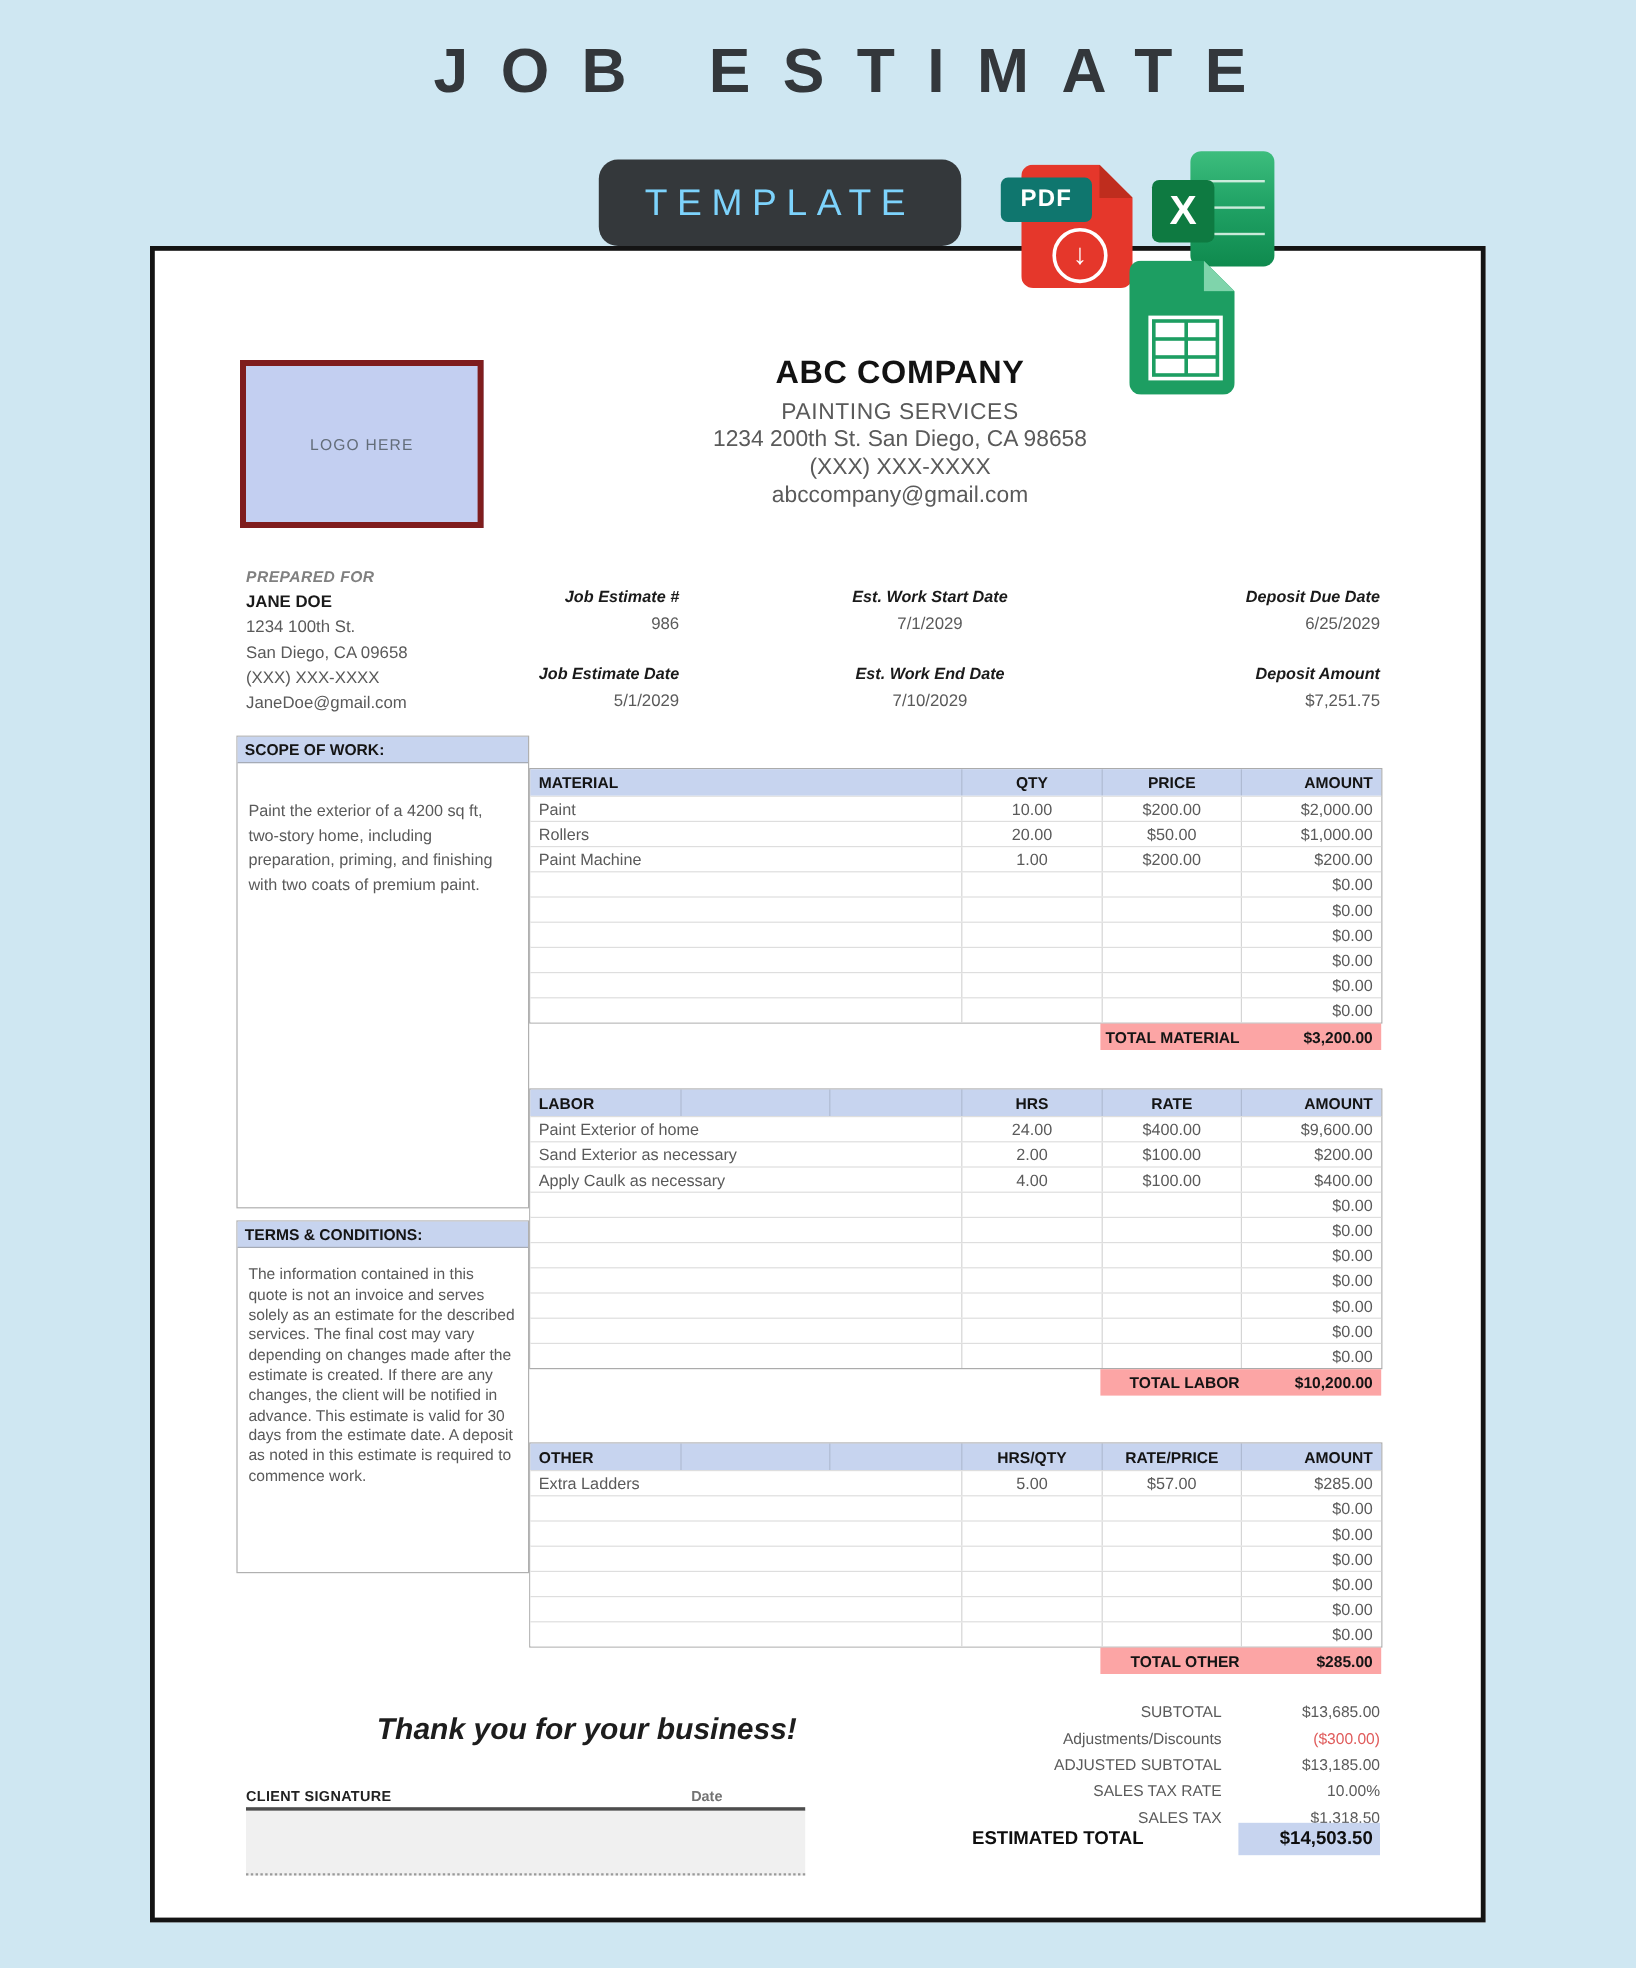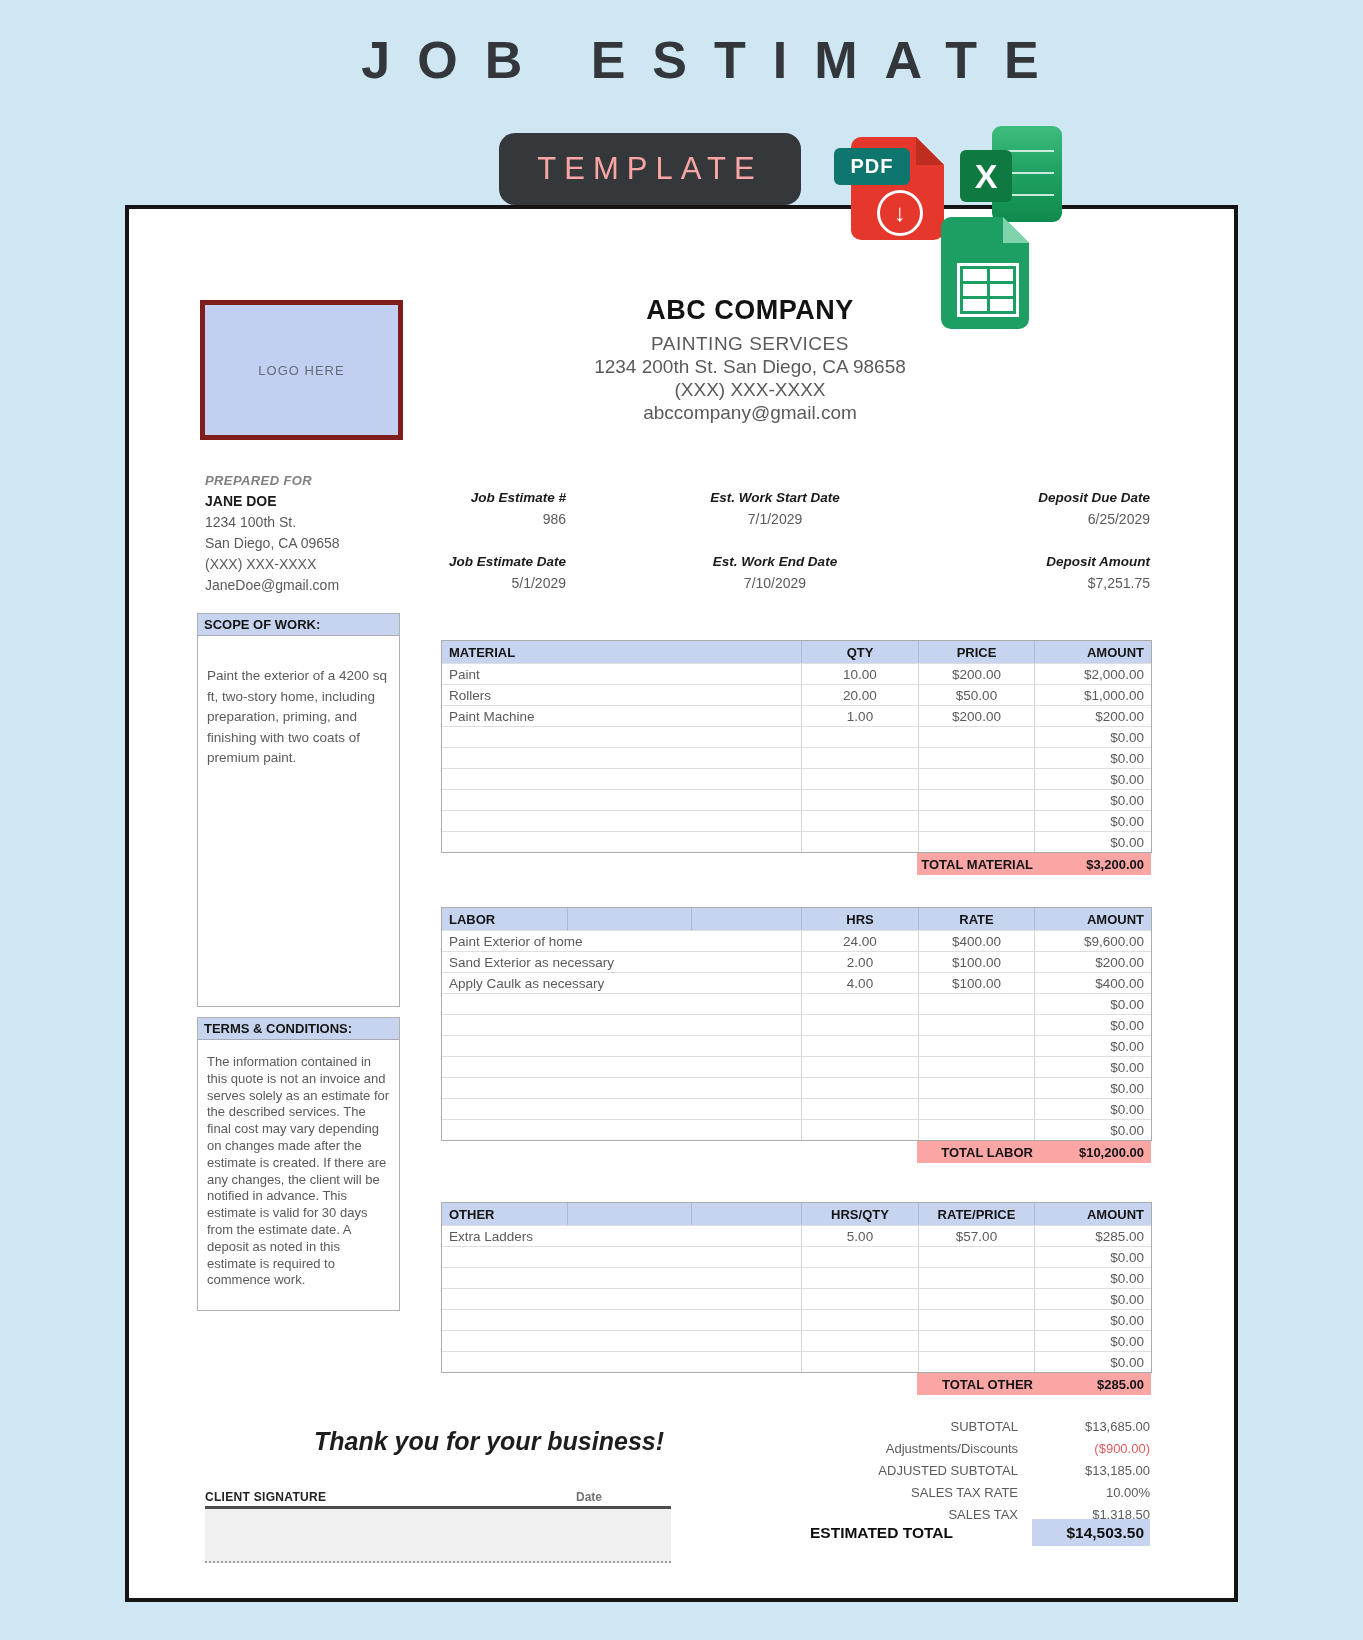--- a/index.html
+++ b/index.html
@@ -12,21 +12,21 @@
   
   .page-title{
     position:absolute;top:30px;left:0;width:100%;
     text-align:center;font-size:52px;font-weight:800;letter-spacing:27px;
     color:#33373b;white-space:nowrap;padding-left:32px;
   }
   .badge{
     position:absolute;left:499px;top:133px;width:302px;height:72px;
     background:#34383b;border-radius:16px;
     display:flex;align-items:center;justify-content:center;
-    color:#fca5a5;font-size:31px;letter-spacing:8px;font-weight:400;
+    color:#7dd3fc;font-size:31px;letter-spacing:8px;font-weight:400;
   }
   
   .pdf{position:absolute;left:851px;top:137px;width:93px;height:103px;z-index:6;}
   .pdf-body{position:absolute;inset:0;background:#e5372b;border-radius:10px;
     clip-path:polygon(0 0,calc(100% - 28px) 0,100% 28px,100% 100%,0 100%);}
   .pdf-fold{position:absolute;top:0;right:0;width:28px;height:28px;background:#bf2d1e;
     clip-path:polygon(0 0,100% 100%,0 100%);}
   .pdf-label{position:absolute;left:-17px;top:11px;width:76px;height:37px;
     background:#0f766e;border-radius:6px;color:#fff;font-weight:bold;font-size:20px;
     display:flex;align-items:center;justify-content:center;letter-spacing:1px;}
@@ -68,21 +68,21 @@
   
   .prep{left:76px;top:261px;width:240px;font-size:14px;color:#5a5a5a;line-height:21px;}
   .prep .cap{font-style:italic;font-weight:bold;color:#808080;font-size:13px;letter-spacing:.4px;}
   .prep .who{font-weight:bold;color:#1a1a1a;}
   
   .meta-label{font-size:13.5px;font-weight:bold;font-style:italic;color:#1a1a1a;}
   .meta-value{font-size:14px;color:#5a5a5a;}
   .m-r{text-align:right;width:210px;}
   .m-c{text-align:center;width:210px;}
   
-  .side-box{width:203px;border:1px solid #b0b0b0;background:#fff;}
+  .side-box{width:244px;border:1px solid #b0b0b0;background:#fff;}
   .side-box .hd{height:22px;line-height:21px;background:#c7d4ef;border-bottom:1px solid #a6abb5;
     font-size:13px;font-weight:bold;color:#141414;padding-left:6px;}
   .side-box .bd{padding:8px 9px;font-size:13.5px;color:#5a5a5a;}
   #scope-box{left:68px;top:404px;height:394px;}
   #scope-box .bd{padding-top:30px;line-height:20.5px;}
   #terms-box{left:68px;top:808px;height:294px;}
   #terms-box .bd{padding-top:14px;font-size:13px;line-height:16.8px;}
   
   .est-table{left:312px;width:711px;}
   #tbl-material{top:431px;}
@@ -405,21 +405,21 @@
       </div>
     </div>
 
   <div class="abs" id="summary">
       <div class="s-row">
         <div class="lbl">SUBTOTAL</div>
         <div class="val">$13,685.00</div>
       </div>
       <div class="s-row">
         <div class="lbl">Adjustments/Discounts</div>
-        <div class="val neg">($900.00)</div>
+        <div class="val neg">($300.00)</div>
       </div>
       <div class="s-row">
         <div class="lbl">ADJUSTED SUBTOTAL</div>
         <div class="val">$13,185.00</div>
       </div>
       <div class="s-row">
         <div class="lbl">SALES TAX RATE</div>
         <div class="val">10.00%</div>
       </div>
       <div class="s-row">

